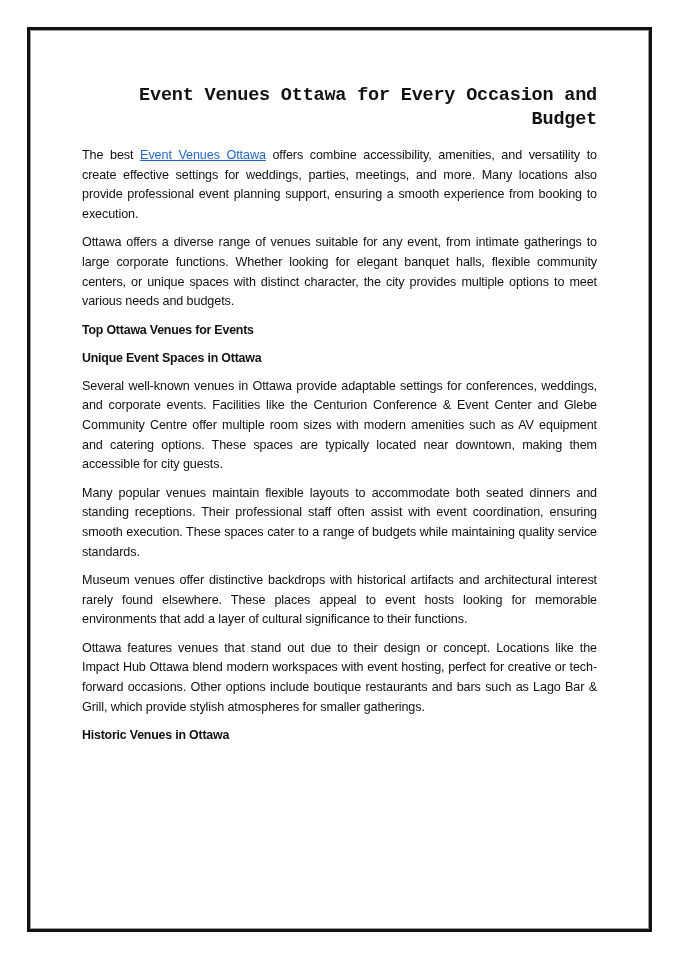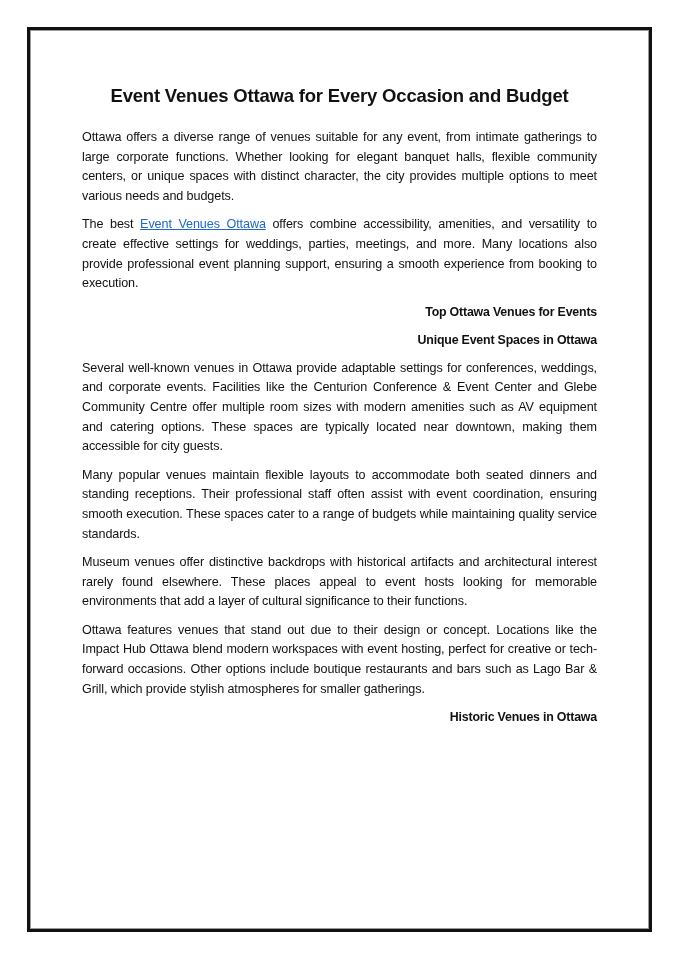--- a/index.html
+++ b/index.html
@@ -32,62 +32,61 @@
       bottom: 0;
       border: 1px solid #9a9a9a;
     }
     .content {
       position: absolute;
       left: 82px;
       top: 84px;
       width: 515px;
     }
     .title {
-      font-family: Liberation Sans, sans-serif;
+      font-family: Liberation Mono, monospace;
       font-weight: bold;
       font-size: 18.5px;
-      text-align: center;
-      margin: 0 0 20px 0;
+      text-align: right;
+      margin: 0 0 14px 0;
       line-height: 24px;
       letter-spacing: -0.2px;
     }
     .para {
       font-size: 12.6px;
       line-height: 19.6px;
       text-align: justify;
       margin: 0 0 9px 0;
       letter-spacing: -0.1px;
     }
     .heading {
       font-size: 12.4px;
       font-weight: bold;
       line-height: 19px;
       margin: 0 0 9px 0;
       letter-spacing: -0.2px;
-      text-align: right;
     }
     .link {
       color: #1f67c7;
       text-decoration: underline;
       cursor: pointer;
     }
   </style>
 </head>
 <body>
 
 <div class="page-border">
   <div class="page-border-inner"></div>
 </div>
 
 <div class="content">
   <h1 class="title">Event Venues Ottawa for Every Occasion and Budget</h1>
 
+  <p class="para"><span>The best </span><a class="link">Event Venues Ottawa</a><span> offers combine accessibility, amenities, and versatility to create effective settings for weddings, parties, meetings, and more. Many locations also provide professional event planning support, ensuring a smooth experience from booking to execution.</span></p>
+
   <p class="para">Ottawa offers a diverse range of venues suitable for any event, from intimate gatherings to large corporate functions. Whether looking for elegant banquet halls, flexible community centers, or unique spaces with distinct character, the city provides multiple options to meet various needs and budgets.</p>
-
-  <p class="para"><span>The best </span><a class="link">Event Venues Ottawa</a><span> offers combine accessibility, amenities, and versatility to create effective settings for weddings, parties, meetings, and more. Many locations also provide professional event planning support, ensuring a smooth experience from booking to execution.</span></p>
 
 
   <h2 class="heading">Top Ottawa Venues for Events</h2>
 
   <h2 class="heading">Unique Event Spaces in Ottawa</h2>
   <p class="para">Several well-known venues in Ottawa provide adaptable settings for conferences, weddings, and corporate events. Facilities like the Centurion Conference &amp; Event Center and Glebe Community Centre offer multiple room sizes with modern amenities such as AV equipment and catering options. These spaces are typically located near downtown, making them accessible for city guests.</p>
   <p class="para">Many popular venues maintain flexible layouts to accommodate both seated dinners and standing receptions. Their professional staff often assist with event coordination, ensuring smooth execution. These spaces cater to a range of budgets while maintaining quality service standards.</p>
 
   <p class="para">Museum venues offer distinctive backdrops with historical artifacts and architectural interest rarely found elsewhere. These places appeal to event hosts looking for memorable environments that add a layer of cultural significance to their functions.</p>
   <p class="para">Ottawa features venues that stand out due to their design or concept. Locations like the Impact Hub Ottawa blend modern workspaces with event hosting, perfect for creative or tech-forward occasions. Other options include boutique restaurants and bars such as Lago Bar &amp; Grill, which provide stylish atmospheres for smaller gatherings.</p>

